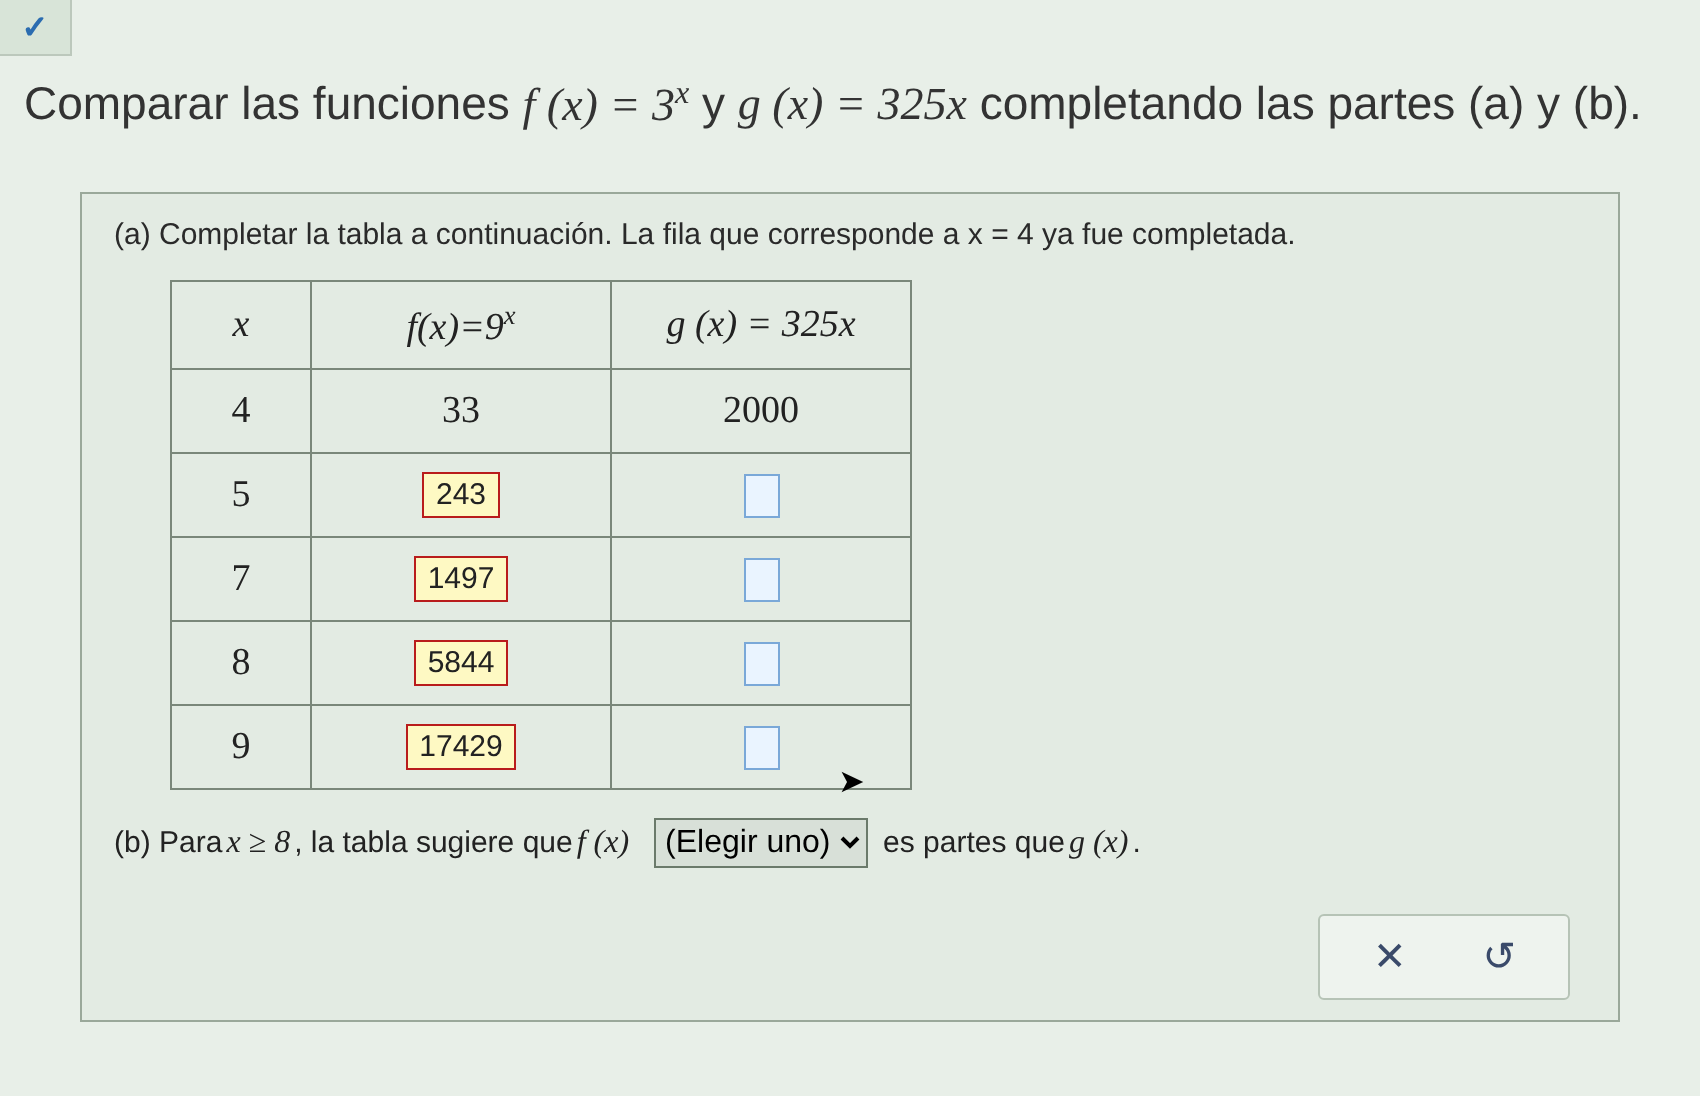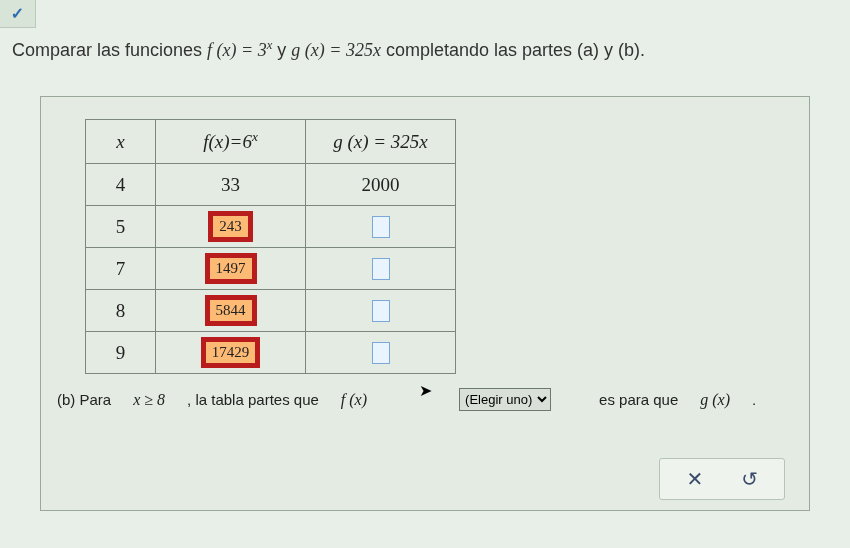--- a/index.html
+++ b/index.html
@@ -32,21 +32,21 @@
     align-items: center;
     justify-content: center;
     color: #2b6cb0;
     font-weight: bold;
     font-size: 16px;
   }
   .prompt {
     position: absolute;
     top: 38px;
     left: 12px;
-    font-size: 18px;
+    font-size: 23px;
     color: #333;
   }
   .prompt .f, .prompt .g, .prompt .eq { font-style: italic; font-family: 'Times New Roman', serif; }
   .box {
     position: absolute;
     top: 96px;
     left: 40px;
     width: 770px;
     height: 415px;
     border: 1px solid #9aa89a;
@@ -76,52 +76,51 @@
   }
   table.data td {
     height: 42px;
   }
   .col-x { width: 70px; }
   .col-f { width: 150px; }
   .col-g { width: 150px; }
   .ital { font-style: italic; }
   .filled {
     display: inline-block;
-    background: #fdba74;
-    border: 5px solid #b91c1c;
+    background: #fef9c3;
+    border: 1px solid #b91c1c;
     padding: 2px 6px;
     min-width: 34px;
-    font-family: Liberation Serif, serif;
+    font-family: Liberation Sans, sans-serif;
     font-size: 15px;
   }
   .empty-box {
     display: inline-block;
     width: 18px;
     height: 22px;
     border: 1px solid #7aa8d8;
     background: #eaf4ff;
     vertical-align: middle;
   }
   .part-b {
     margin-top: 14px;
     font-size: 16px;
     display: flex;
     align-items: center;
-    gap: 22px;
+    gap: 2px;
     color: #222;
     font-family: 'Times New Roman', serif;
   }
   .part-b .lbl { font-family: Arial, sans-serif; font-size: 15px; }
   .select-box {
     border: 1px solid #6b7a6b;
     background: #d8e0d8;
-    font-size: 13px;
+    font-size: 16px;
     padding: 2px 1px;
     font-family: Arial, sans-serif;
-    margin-left: 40px;
   }
   .btn-row {
     position: absolute;
     right: 24px;
     bottom: 10px;
     display: flex;
     gap: 38px;
     border: 1px solid #b6c3b6;
     background: #eef3ee;
     padding: 8px 26px;
@@ -152,28 +151,29 @@
   <span>Comparar las funciones </span>
   <span class="f"><span>f (x) = 3</span><sup class="ital">x</sup></span>
   <span> y </span>
   <span class="g">g (x) = 325x</span>
   <span> completando las partes (a) y (b).</span>
 </div>
 
 <div class="box">
 
   <div class="part-a">
+    <div>(a) Completar la tabla a continuación. La fila que corresponde a x = 4 ya fue completada.</div>
   </div>
 
   <table class="data">
     <thead>
       <tr>
         <th class="col-x ital">x</th>
         <th class="col-f">
-          <span class="ital">f(x)=6</span><sup class="ital">x</sup>
+          <span class="ital">f(x)=9</span><sup class="ital">x</sup>
         </th>
         <th class="col-g ital">g (x) = 325x</th>
       </tr>
     </thead>
     <tbody id="tbody">
           <tr>
             <td>4</td>
             <td>33</td>
             <td>2000</td>
           </tr>
@@ -196,28 +196,28 @@
             <td>9</td>
             <td><span class="filled">17429</span></td>
             <td><span class="empty-box"></span></td>
           </tr>
         </tbody>
   </table>
 
   <div class="part-b">
     <span class="lbl">(b) Para </span>
     <span class="ital">x ≥ 8</span>
-    <span class="lbl">, la tabla partes que </span>
+    <span class="lbl">, la tabla sugiere que </span>
     <span class="ital">f (x)</span>
     &nbsp;&nbsp;
     <select class="select-box">
       <option>(Elegir uno)</option>
     </select>
     &nbsp;
-    <span class="lbl"> es para que </span>
+    <span class="lbl"> es partes que </span>
     <span class="ital">g (x)</span>
     <span class="lbl">.</span>
   </div>
 
   <div class="btn-row">
     <span class="icon">✕</span>
     <span class="icon">↺</span>
   </div>
 
   <div class="cursor-arrow" style="left:378px; top:284px;">➤</div>

